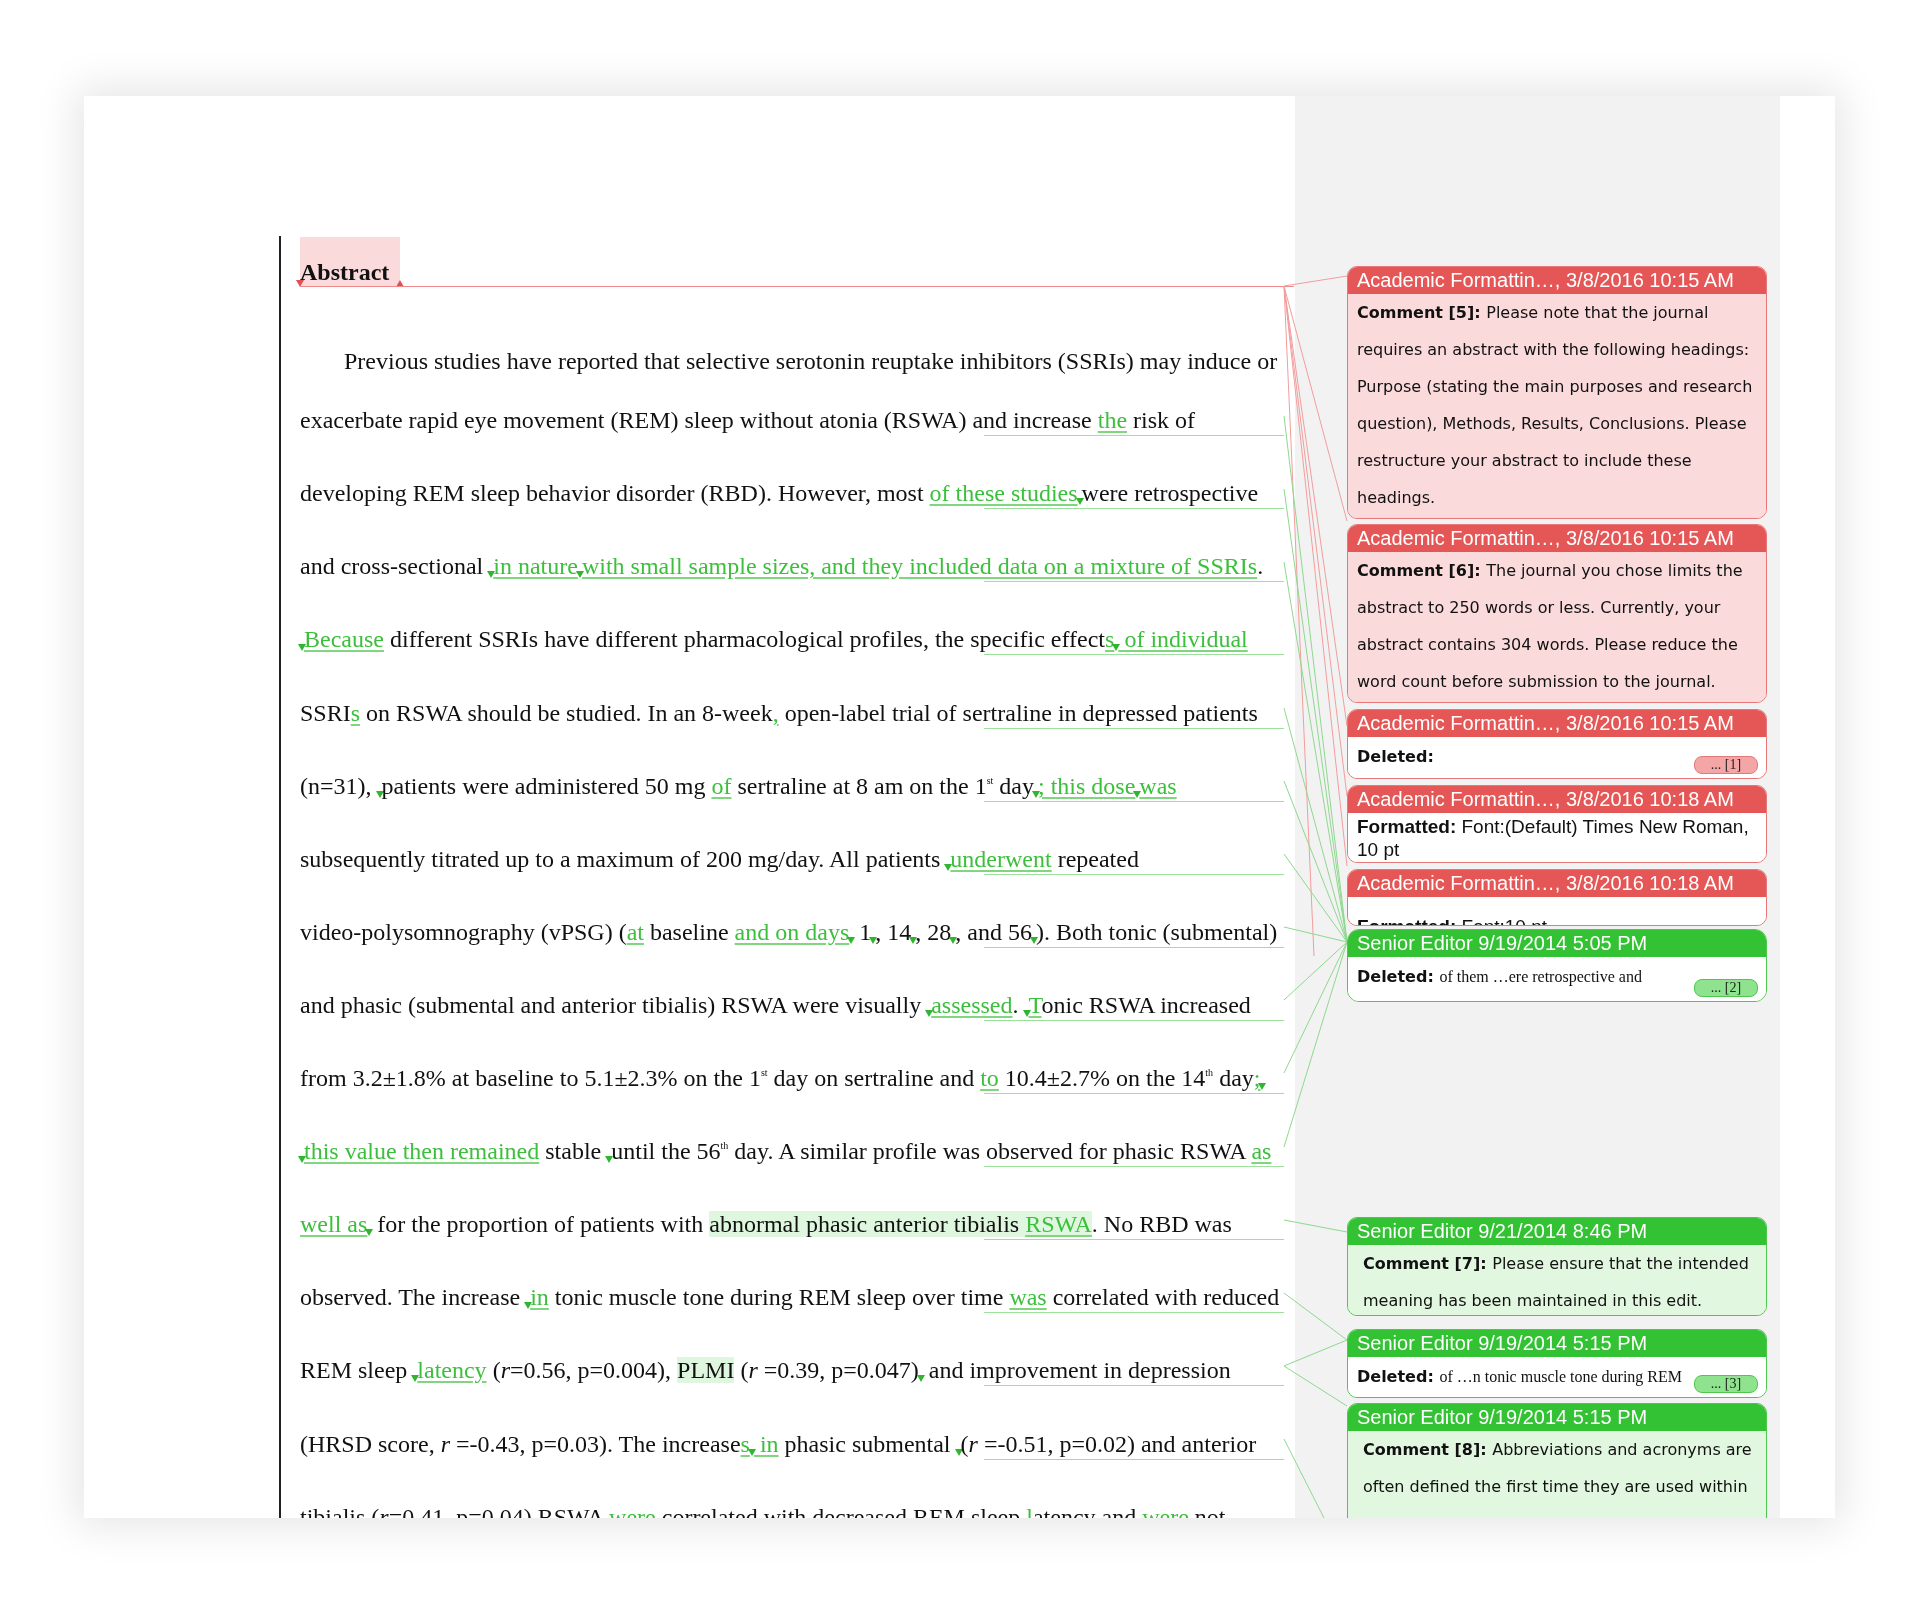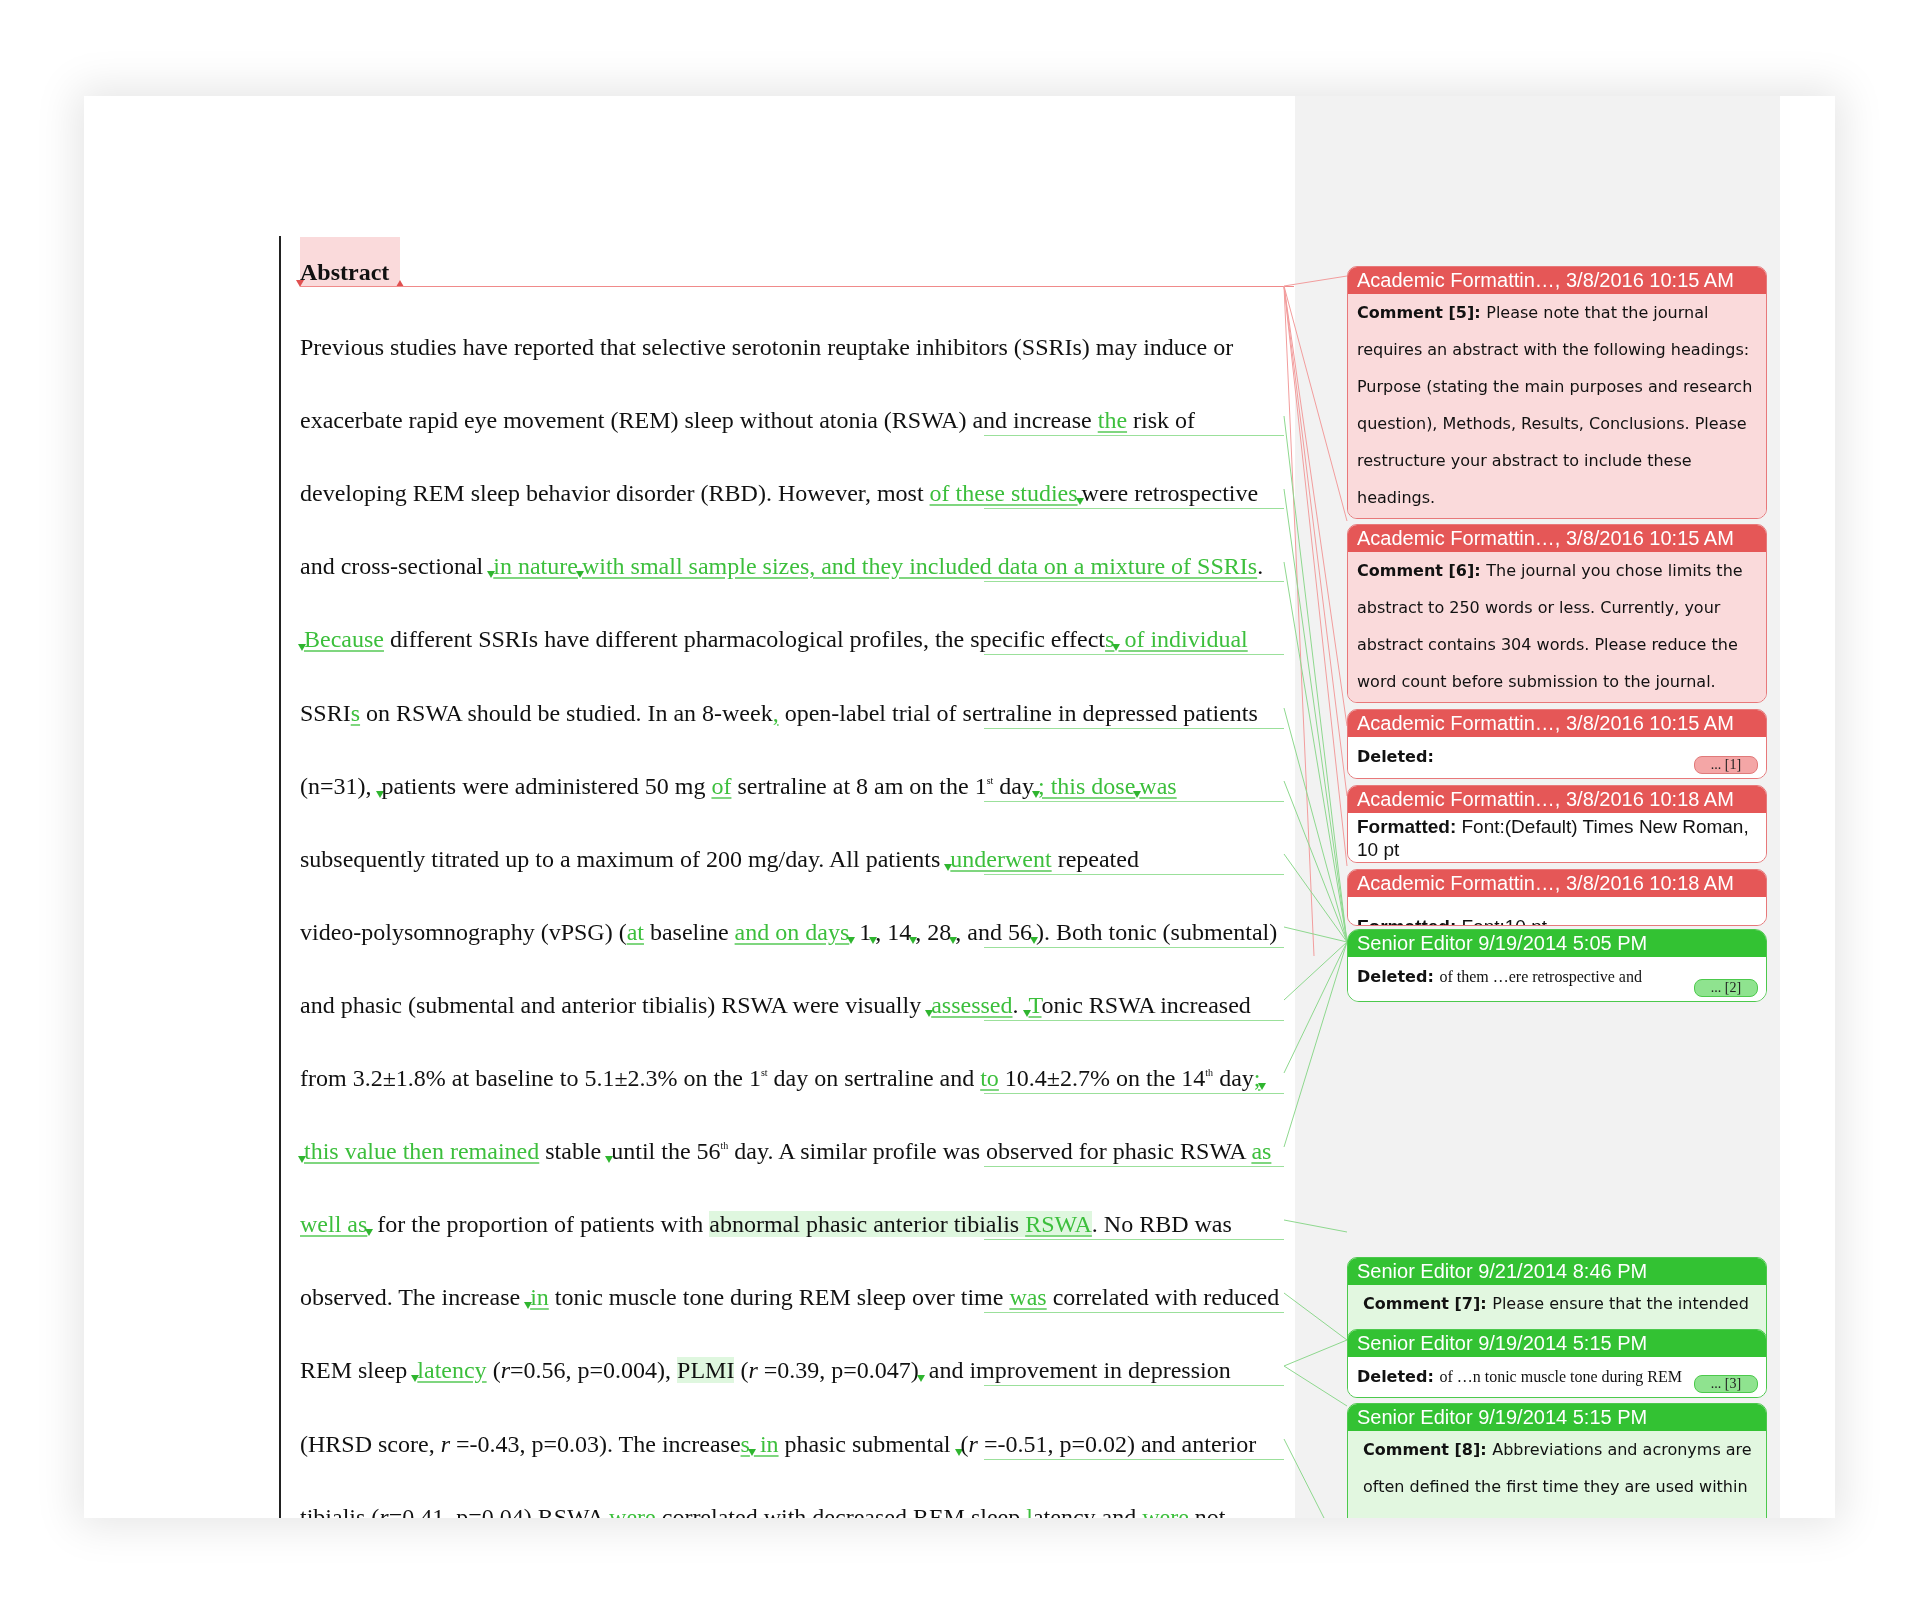--- a/index.html
+++ b/index.html
@@ -78,21 +78,21 @@
   <div class="margin-panel"></div>
   <div class="change-bar"></div>
 
   <div class="abstract-box"></div>
   <div class="heading">Abstract</div>
   <div class="tri-red down" style="left:212px; top:184px;"></div>
   <div class="tri-red up" style="left:312px; top:184px;"></div>
   <div class="hline-red"></div>
 
   <div id="doc-lines">
-      <div class="line" style="top: 236px;"><span class="">Previous studies have reported that selective serotonin reuptake inhibitors (SSRIs) may induce or</span></div>
+      <div class="line" style="top: 250px; margin-left: 44px;"><span class="">Previous studies have reported that selective serotonin reuptake inhibitors (SSRIs) may induce or</span></div>
       <div class="line" style="top: 309px;"><span class="">exacerbate rapid eye movement (REM) sleep without atonia (RSWA) and increase </span><span class="ins">the</span><span class=""> risk of</span></div>
       <div class="guide" style="top: 339px; left: 900px; width: 300px;"></div>
       <div class="line" style="top: 382px;"><span class="">developing REM sleep behavior disorder (RBD). However, most </span><span class="ins">of these studies</span><span class="mark"></span><span class="">were retrospective</span></div>
       <div class="guide" style="top: 412px; left: 900px; width: 300px;"></div>
       <div class="line" style="top: 455px;"><span class="">and cross-sectional </span><span class="mark"></span><span class="ins">in nature</span><span class="mark"></span><span class="ins">with small sample sizes, and they included data on a mixture of SSRIs</span><span class="">.</span></div>
       <div class="guide" style="top: 485px; left: 900px; width: 300px;"></div>
       <div class="line" style="top: 528px;"><span class="mark"></span><span class="ins">Because</span><span class=""> different SSRIs have different pharmacological profiles, the specific effect</span><span class="ins">s</span><span class="mark"></span><span class="ins"> of individual</span></div>
       <div class="guide" style="top: 558px; left: 900px; width: 300px;"></div>
       <div class="line" style="top: 602px;"><span class="">SSRI</span><span class="ins">s</span><span class=""> on RSWA should be studied. In an 8-week</span><span class="ins">,</span><span class=""> open-label trial of sertraline in depressed patients</span></div>
       <div class="guide" style="top: 632px; left: 900px; width: 300px;"></div>
@@ -165,21 +165,21 @@
         <div class="body white" style="height: 51px; box-sizing: border-box; padding-top: 2px;"><span class="sans"><b style="font-family: &quot;Liberation Sans&quot;, sans-serif;">Formatted: </b><span> Font:(Default) Times New Roman, 10 pt</span></span></div>
       </div>
       <div class="card red" style="top: 773px; height: 57px;">
         <div class="hdr">Academic Formattin…, 3/8/2016 10:18 AM</div>
         <div class="body white" style="height: 30px; box-sizing: border-box; padding-top: 18px;"><span class="sans"><b style="font-family: &quot;Liberation Sans&quot;, sans-serif;">Formatted: </b><span> Font:10 pt</span></span></div>
       </div>
       <div class="card green" style="top: 833px; height: 73px; border-radius: 12px;">
         <div class="hdr">Senior Editor 9/19/2014 5:05 PM</div>
         <div class="body white" style="height: 46px; box-sizing: border-box; padding-top: 10px;"><b>Deleted: </b><span class="serif"> of them …ere retrospective and</span><span class="pill green">... [2]</span></div>
       </div>
-      <div class="card green" style="top: 1121px; height: 99px; margin-top: 40px;">
+      <div class="card green" style="top: 1121px; height: 99px;">
         <div class="hdr">Senior Editor 9/21/2014 8:46 PM</div>
         <div class="body tint spaced" style="height: 78px; box-sizing: border-box;"><b>Comment [7]: </b><span> Please ensure that the intended meaning has been maintained in this edit.</span></div>
       </div>
       <div class="card green" style="top: 1233px; height: 69px;">
         <div class="hdr">Senior Editor 9/19/2014 5:15 PM</div>
         <div class="body white" style="height: 42px; box-sizing: border-box; padding-top: 10px;"><b>Deleted: </b><span class="serif"> of …n tonic muscle tone during REM</span><span class="pill green">... [3]</span></div>
       </div>
       <div class="card green" style="top: 1307px; height: 140px;">
         <div class="hdr">Senior Editor 9/19/2014 5:15 PM</div>
         <div class="body tint spaced" style="height: 113px; box-sizing: border-box;"><b>Comment [8]: </b><span> Abbreviations and acronyms are often defined the first time they are used within</span></div>

